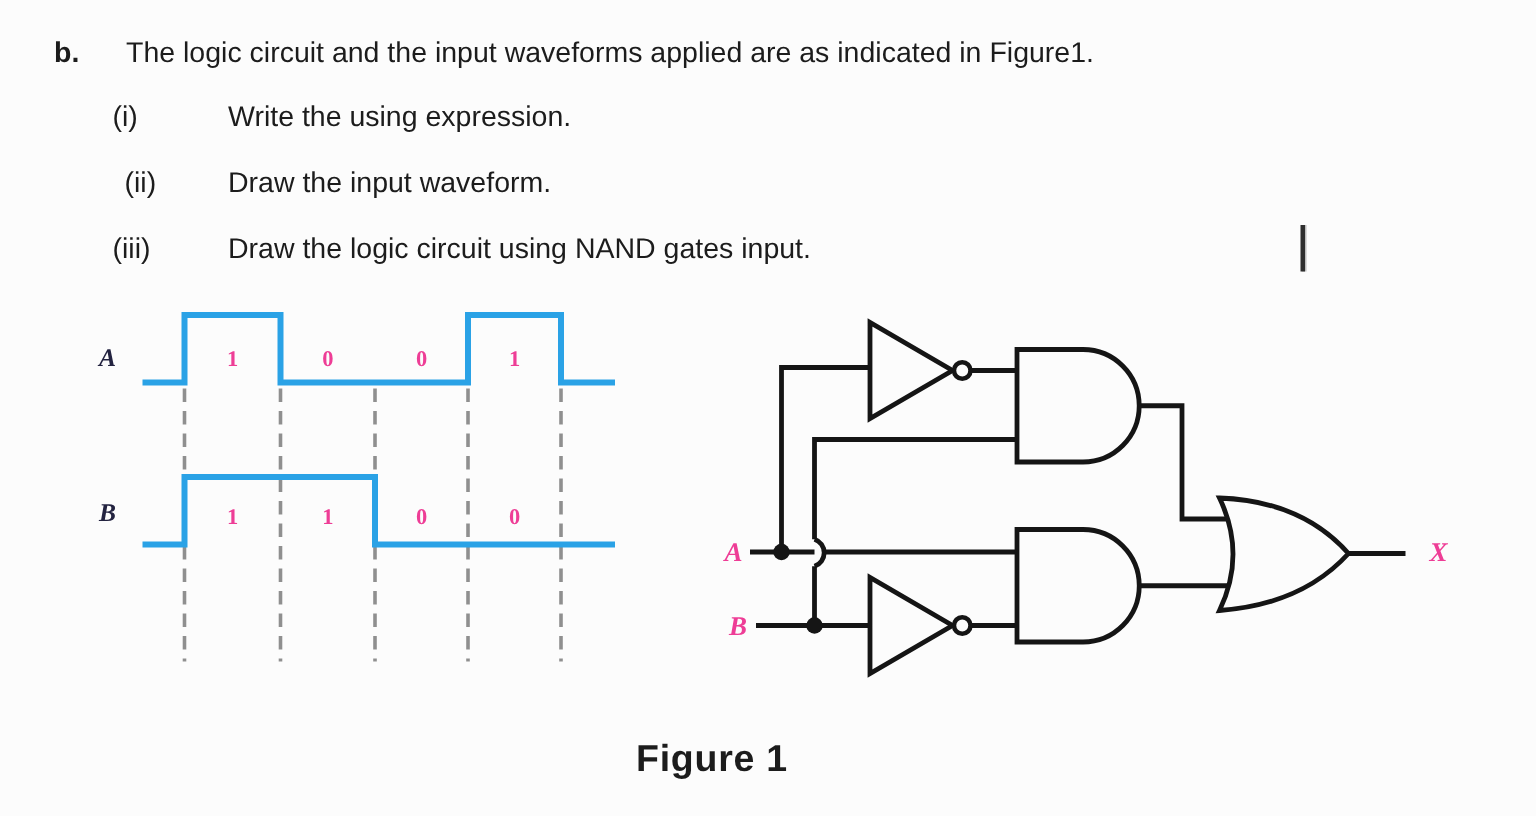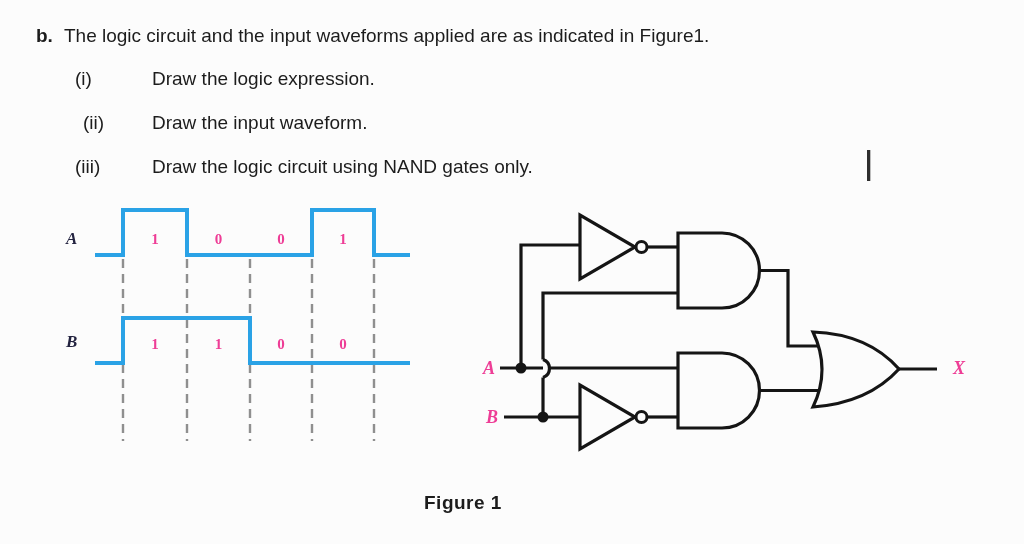--- a/index.html
+++ b/index.html
@@ -15,36 +15,36 @@
   .wire{stroke:#151515;stroke-width:3.2;fill:none}
   .gate{stroke:#151515;stroke-width:3.2;fill:#fcfcfc}
   .bubble{stroke:#151515;stroke-width:3;fill:#fcfcfc}
   .dot{fill:#151515;stroke:none}
   .wave{stroke:#2aa2e6;stroke-width:4;fill:none}
   .dash{stroke:#8f8f8f;stroke-width:2.4;stroke-dasharray:9 6;fill:none}
   .wave-label{font:italic bold 17px "Liberation Serif",serif;fill:#232340}
   .wave-digit{font:bold 15px "Liberation Serif",serif;fill:#ee3d96;text-anchor:middle}
   .cir-label{font:italic bold 18px "Liberation Serif",serif;fill:#ee3d96}
   #caret{width:3px;height:31px;background:#2e2e2e;box-shadow:1px 0 0 #bdbdbd}
-  #caption{font-size:19px;font-weight:bold;letter-spacing:.5px}
+  #caption{font-size:25px;font-weight:bold;letter-spacing:.5px}
 </style>
 </head>
 <body>
 
 <div class="abs qline bold" style="left:36px;top:24px">b.</div>
-<div class="abs qline" style="left:64px;top:24px">The logic circuit and the input waveforms applied are as indicated in Figure1.</div>
+<div class="abs qline" style="left:84px;top:24px">The logic circuit and the input waveforms applied are as indicated in Figure1.</div>
 
 <div class="abs qline" style="left:75px;top:67px">(i)</div>
-<div class="abs qline" style="left:152px;top:67px">Draw the logic expression.</div>
+<div class="abs qline" style="left:152px;top:67px">Write the using expression.</div>
 
 <div class="abs qline" style="left:83px;top:111px">(ii)</div>
 <div class="abs qline" style="left:152px;top:111px">Draw the input waveform.</div>
 
 <div class="abs qline" style="left:75px;top:155px">(iii)</div>
-<div class="abs qline" style="left:152px;top:155px">Draw the logic circuit using NAND gates only.</div>
+<div class="abs qline" style="left:152px;top:155px">Draw the logic circuit using NAND gates input.</div>
 
 <div id="caret" class="abs" style="left:867px;top:150px"></div>
 
 <svg id="fig-svg" width="1024" height="544" viewBox="0 0 1024 544">
 
   <g>
     <g id="wave-grid">
         <line x1="123" x2="123" y1="259" y2="441" class="dash"></line>
         <line x1="187" x2="187" y1="259" y2="441" class="dash"></line>
         <line x1="250" x2="250" y1="259" y2="441" class="dash"></line>

